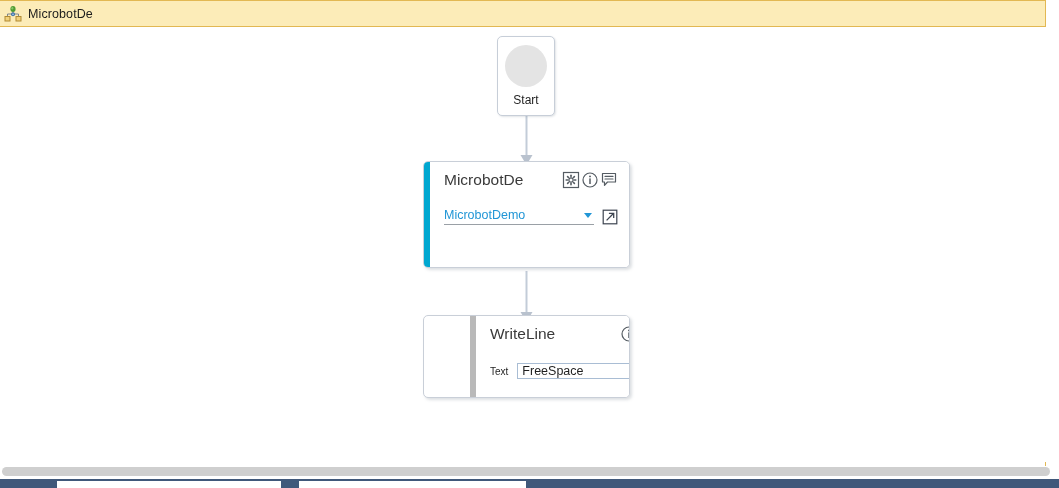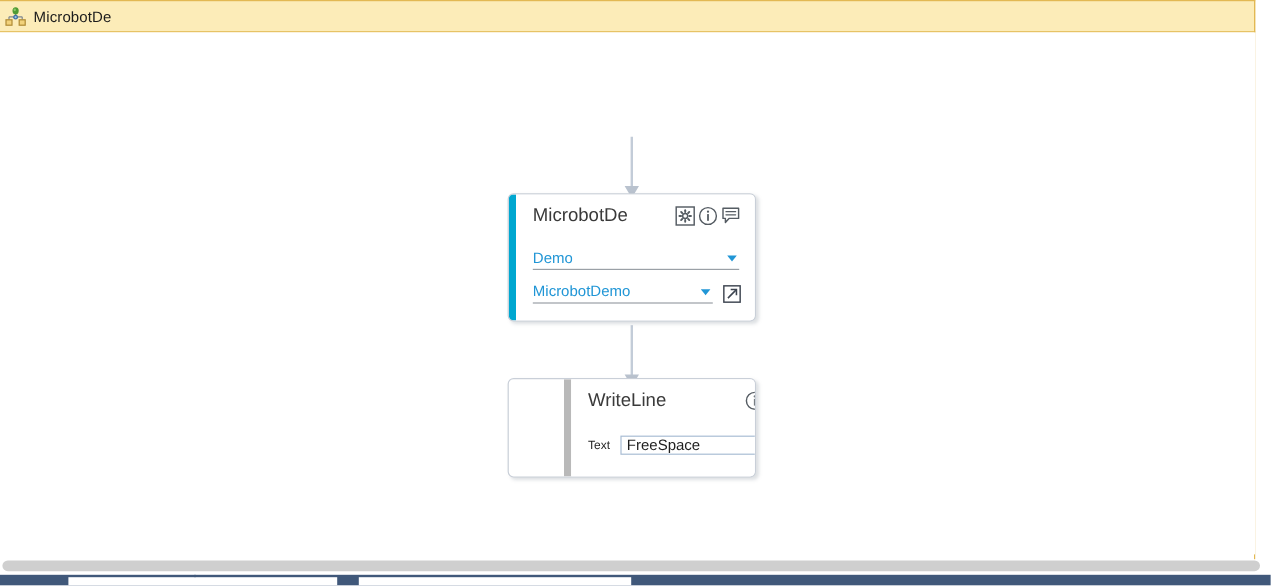--- a/index.html
+++ b/index.html
@@ -310,20 +310,24 @@
       <svg class="connector" style="left:505px; top:87px; width:44px; height:52px;" viewBox="0 0 44 52">
         <line x1="21.5" y1="0" x2="21.5" y2="42" stroke="#c3ccd8" stroke-width="2"></line>
         <polygon points="15.5,41 27.5,41 21.5,51" fill="#b9c2ce"></polygon>
       </svg>
 
       <svg class="connector" style="left:505px; top:244px; width:44px; height:52px;" viewBox="0 0 44 52">
         <line x1="21.5" y1="0" x2="21.5" y2="42" stroke="#c3ccd8" stroke-width="2"></line>
         <polygon points="15.5,41 27.5,41 21.5,51" fill="#b9c2ce"></polygon>
       </svg>
 
+      <div id="start-node" class="node">
+        <div id="start-circle"></div>
+        <div id="start-label">Start</div>
+      </div>
 
       <div class="node activity" id="microbot-node" style="left:423px; top:134px; width:207px; height:107px;">
         <div class="accent-bar"></div>
         <div class="activity-body">
 
           <div class="activity-head">
             <span class="activity-title">MicrobotDe</span>
             <span class="head-icons">
 
               <svg width="18" height="18" viewBox="0 0 18 18">
@@ -351,26 +355,20 @@
                 <path d="M2.5 2.5 H15.5 V11 H7.5 L4.5 14.4 V11 H2.5 Z" fill="#ffffff" stroke="#555c63" stroke-width="1.2" stroke-linejoin="round"></path>
                 <g stroke="#555c63" stroke-width="1.1" stroke-linecap="round">
                   <line x1="5" y1="5.4" x2="13" y2="5.4"></line>
                   <line x1="5" y1="8" x2="13" y2="8"></line>
                 </g>
               </svg>
 
             </span>
           </div>
 
-          <div class="combo-row">
-            <div class="combo" style="width:172px;">
-              <span class="combo-text">Demo</span>
-              <span class="caret"></span>
-            </div>
-          </div>
 
           <div class="combo-row">
             <div class="combo" style="width:150px;">
               <span class="combo-text">MicrobotDemo</span>
               <span class="caret"></span>
             </div>
             <svg class="open-icon-btn" width="16" height="16" viewBox="0 0 16 16">
               <rect x="1.2" y="1.2" width="13.6" height="13.6" fill="none" stroke="#3d4450" stroke-width="1.2"></rect>
               <line x1="4.6" y1="11.4" x2="11.2" y2="4.8" stroke="#3d4450" stroke-width="1.3"></line>
               <polyline points="6.9,4.3 11.7,4.3 11.7,9.1" fill="none" stroke="#3d4450" stroke-width="1.3"></polyline>

